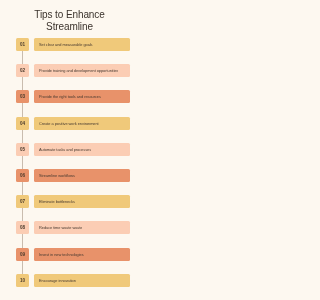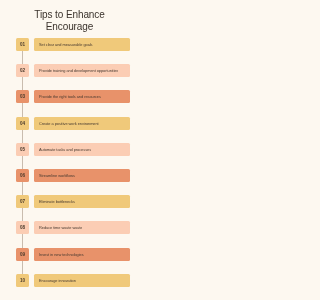--- a/index.html
+++ b/index.html
@@ -96,21 +96,21 @@
     overflow: hidden;
   }
 </style>
 </head>
 <body>
 
 <div class="poster">
 
   <div class="title">
     <div>Tips to Enhance</div>
-    <div>Encourage</div>
+    <div>Streamline</div>
   </div>
 
   <div class="list">
     <div class="connector"></div>
     <div id="rows">
         <div class="row" style="top: 2px;">
           <div class="badge" style="background: rgb(240, 201, 122);">01</div>
           <div class="bar" style="background: rgb(240, 201, 122);">
             <div class="bar-text">Set clear and measurable goals</div>
           </div>

